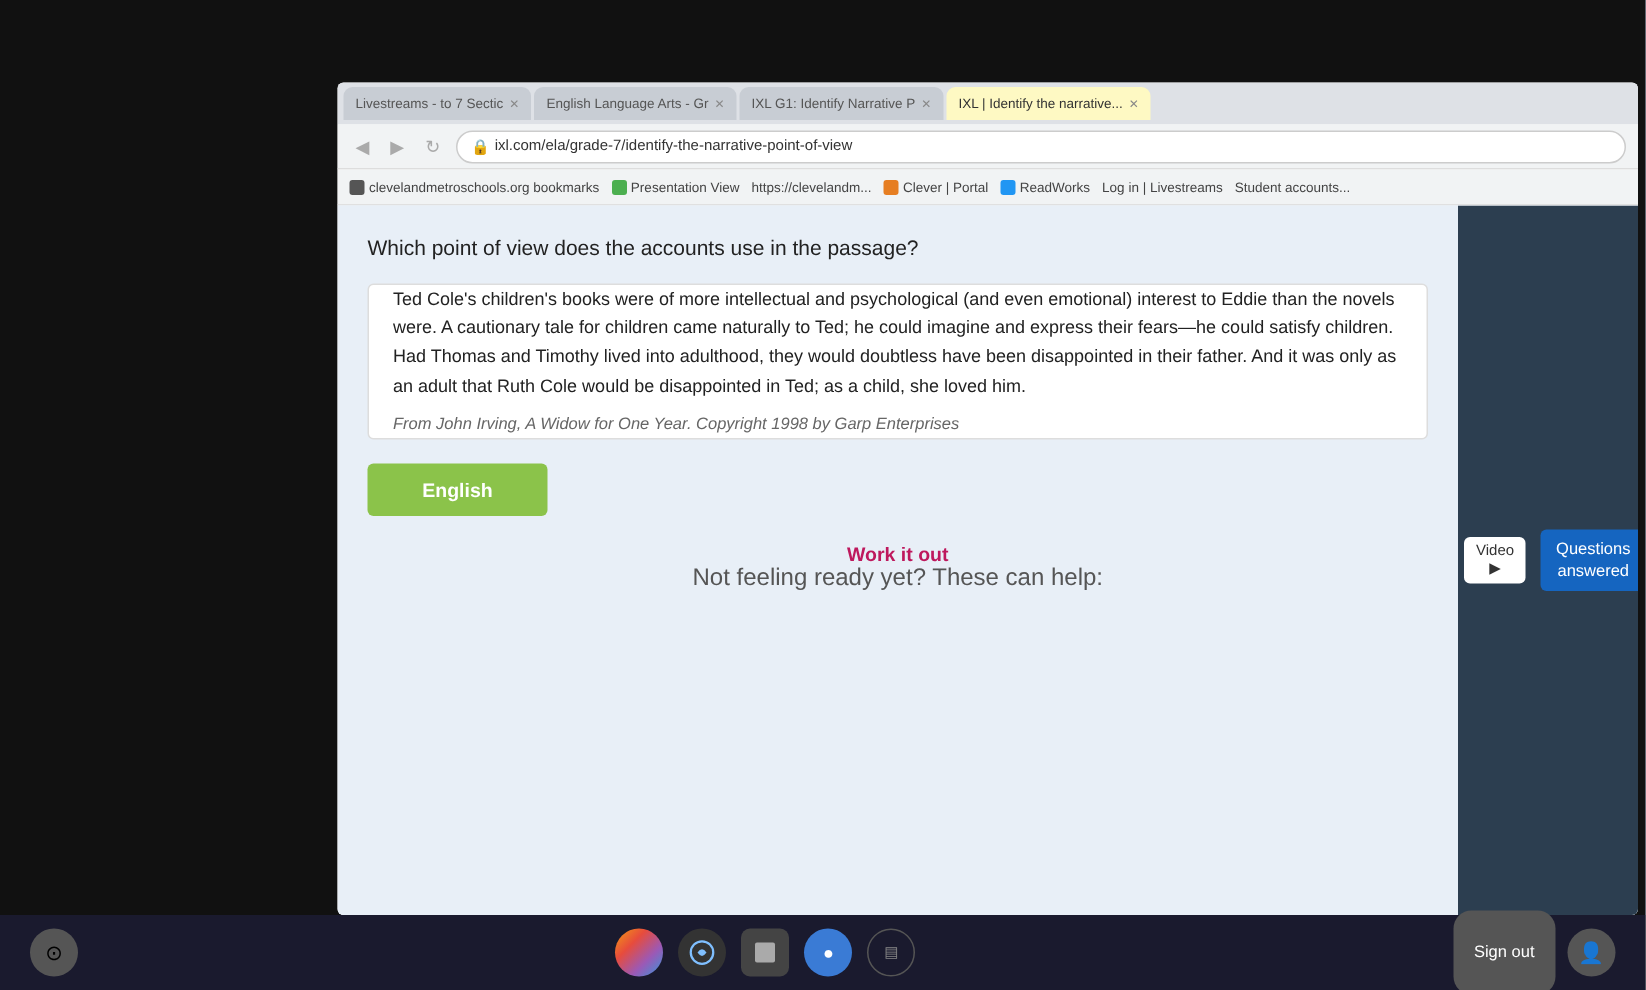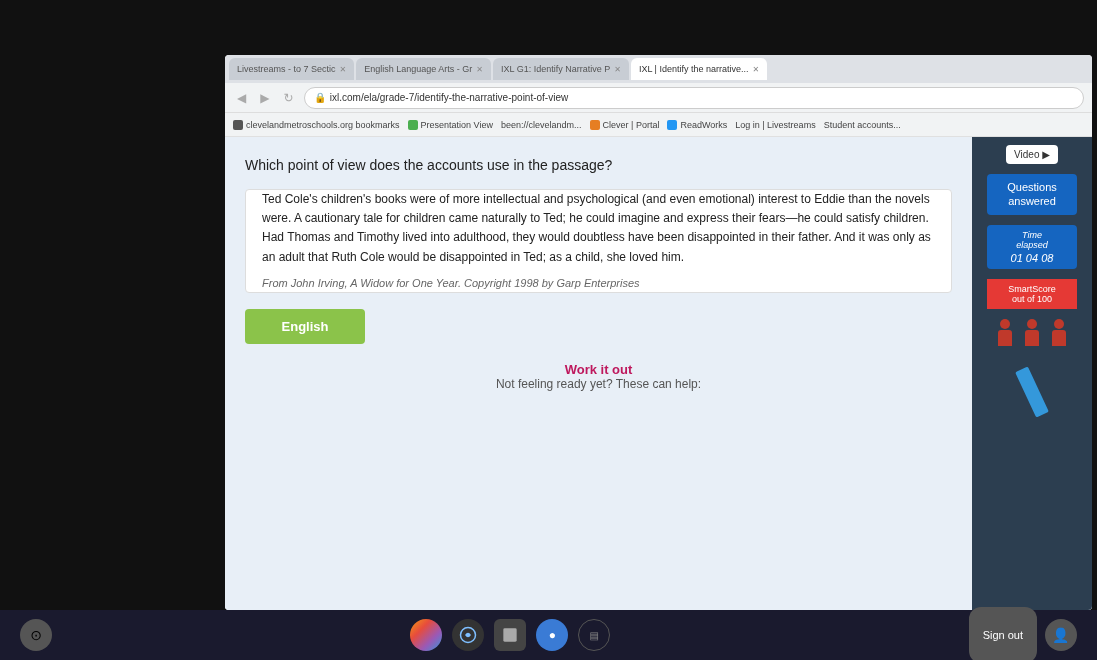--- a/index.html
+++ b/index.html
@@ -36,21 +36,21 @@
       background: #dee1e6;
       display: flex;
       align-items: center;
       height: 28px;
       padding: 0 4px;
       gap: 2px;
       font-size: 10px;
     }
 
     .tab {
-      background: #ffffff;
+      background: #fef9c3;
       padding: 3px 8px;
       border-radius: 6px 6px 0 0;
       font-size: 9px;
       color: #333;
       white-space: nowrap;
       overflow: hidden;
       text-overflow: ellipsis;
       max-width: 160px;
       display: flex;
       align-items: center;
@@ -205,30 +205,30 @@
       margin-top: 6px;
     }
 
     .work-it-out-title {
       font-size: 13px;
       color: #be185d;
       font-weight: 600;
     }
 
     .work-it-out-sub {
-      font-size: 12px;
+      font-size: 16px;
       color: #555;
     }
 
     
     .right-sidebar {
       width: 120px;
       background: #2c3e50;
       display: flex;
-      flex-direction: column;
+      flex-direction: row;
       align-items: center;
       padding: 8px 4px;
       gap: 10px;
     }
 
     .video-btn {
       background: #fff;
       border: none;
       border-radius: 4px;
       padding: 4px 8px;
@@ -460,21 +460,21 @@
     <div class="bookmarks-bar">
       <div class="bookmark-item">
         <span class="bm-icon" style="background:#555;"></span>
         <span>clevelandmetroschools.org bookmarks</span>
       </div>
       <div class="bookmark-item">
         <span class="bm-icon" style="background:#4CAF50;"></span>
         <span>Presentation View</span>
       </div>
       <div class="bookmark-item">
-        <span>been://clevelandm...</span>
+        <span>https://clevelandm...</span>
       </div>
       <div class="bookmark-item">
         <span class="bm-icon" style="background:#e67e22;"></span>
         <span>Clever | Portal</span>
       </div>
       <div class="bookmark-item">
         <span class="bm-icon" style="background:#2196F3;"></span>
         <span>ReadWorks</span>
       </div>
       <div class="bookmark-item">

